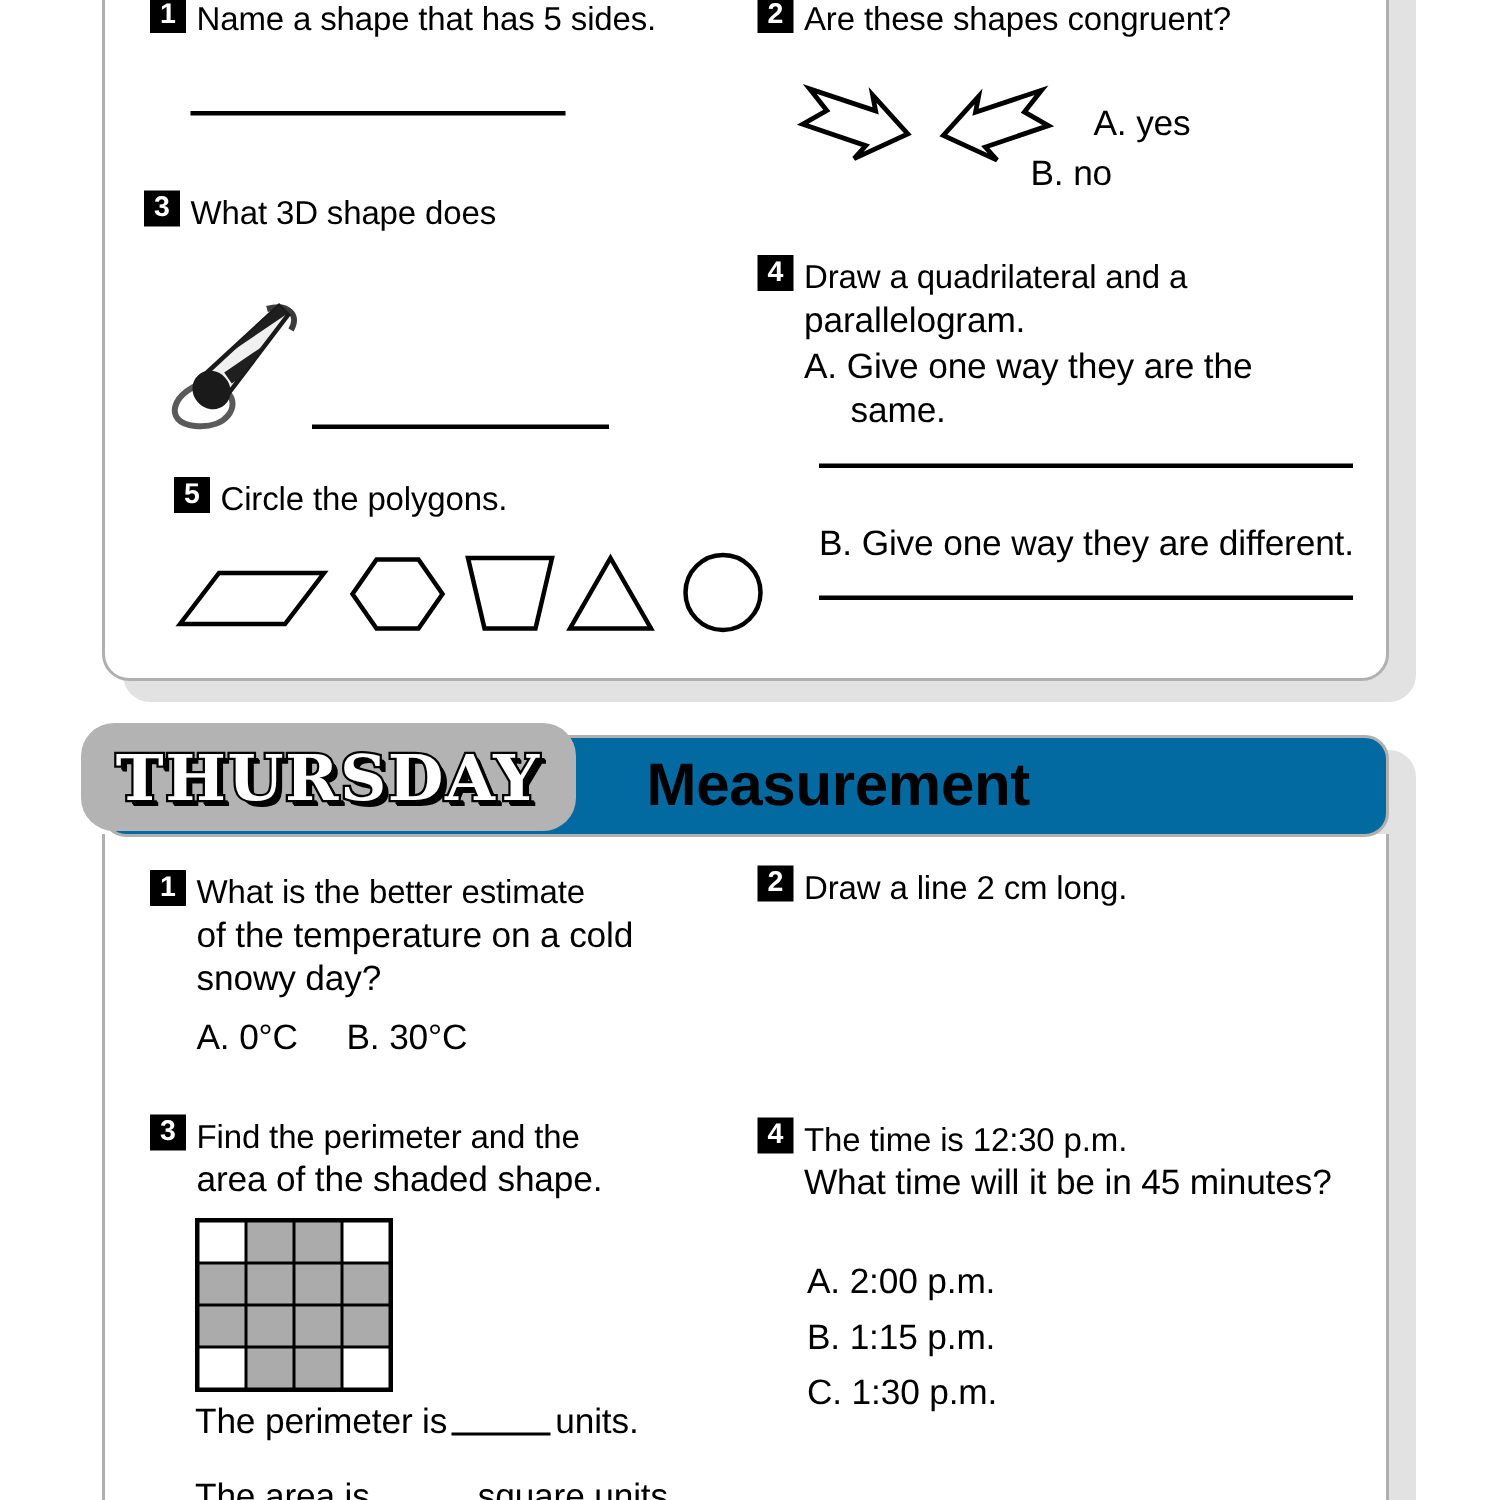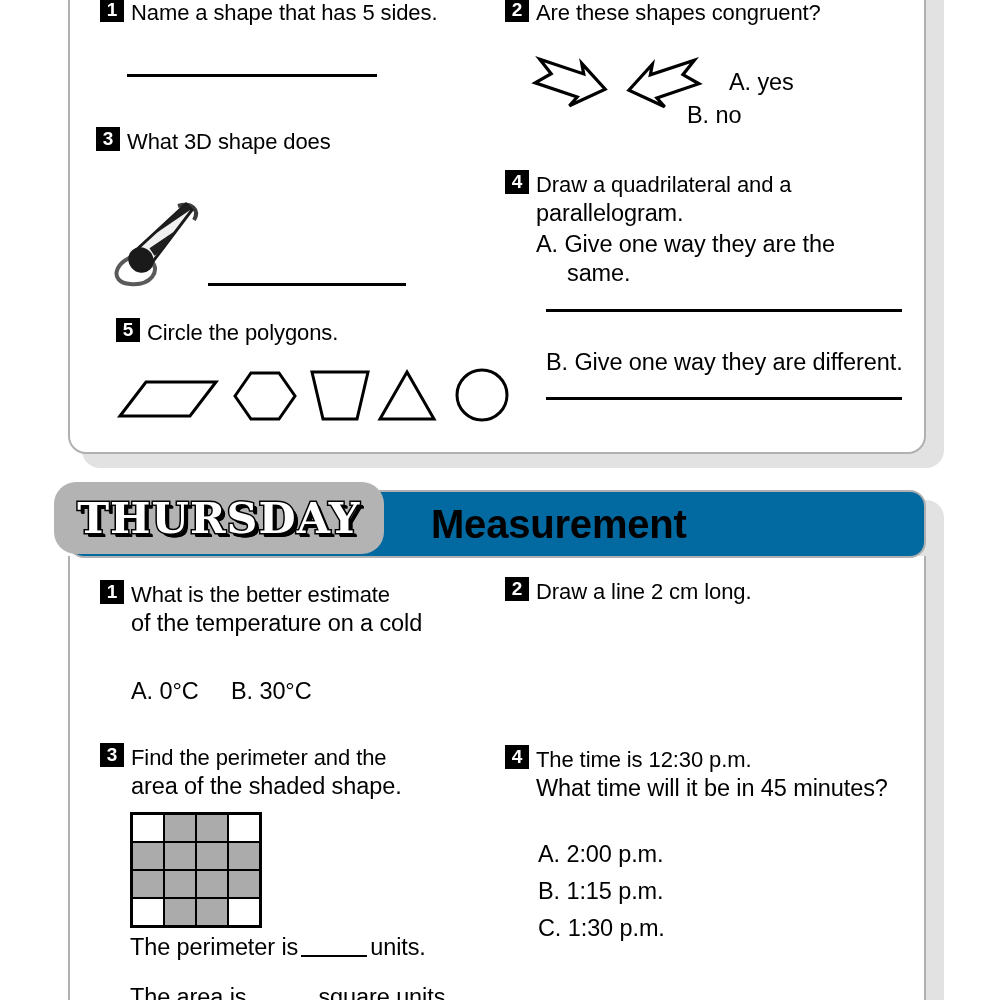--- a/index.html
+++ b/index.html
@@ -290,20 +290,21 @@
 <div class="day-header">
   <div class="day-badge">
     <span class="day-badge-text">THURSDAY</span>
   </div>
   <div class="day-topic">Measurement</div>
 </div>
 
 <div class="q" style="left:100px; top:580px; width:370px;">
   <span class="qnum">1</span><span class="qtext">What is the better estimate</span>
   <div class="qbody indent">of the temperature on a cold</div>
+  <div class="qbody indent">snowy day?</div>
 </div>
 <div class="qbody" style="position:absolute; left:131px; top:677px; z-index:5;">A. 0°C</div>
 <div class="qbody" style="position:absolute; left:231px; top:677px; z-index:5;">B. 30°C</div>
 
 <div class="q" style="left:505px; top:577px; width:400px;">
   <span class="qnum">2</span><span class="qtext">Draw a line 2 cm long.</span>
 </div>
 
 <div class="q" style="left:100px; top:743px; width:370px;">
   <span class="qnum">3</span><span class="qtext">Find the perimeter and the</span>

